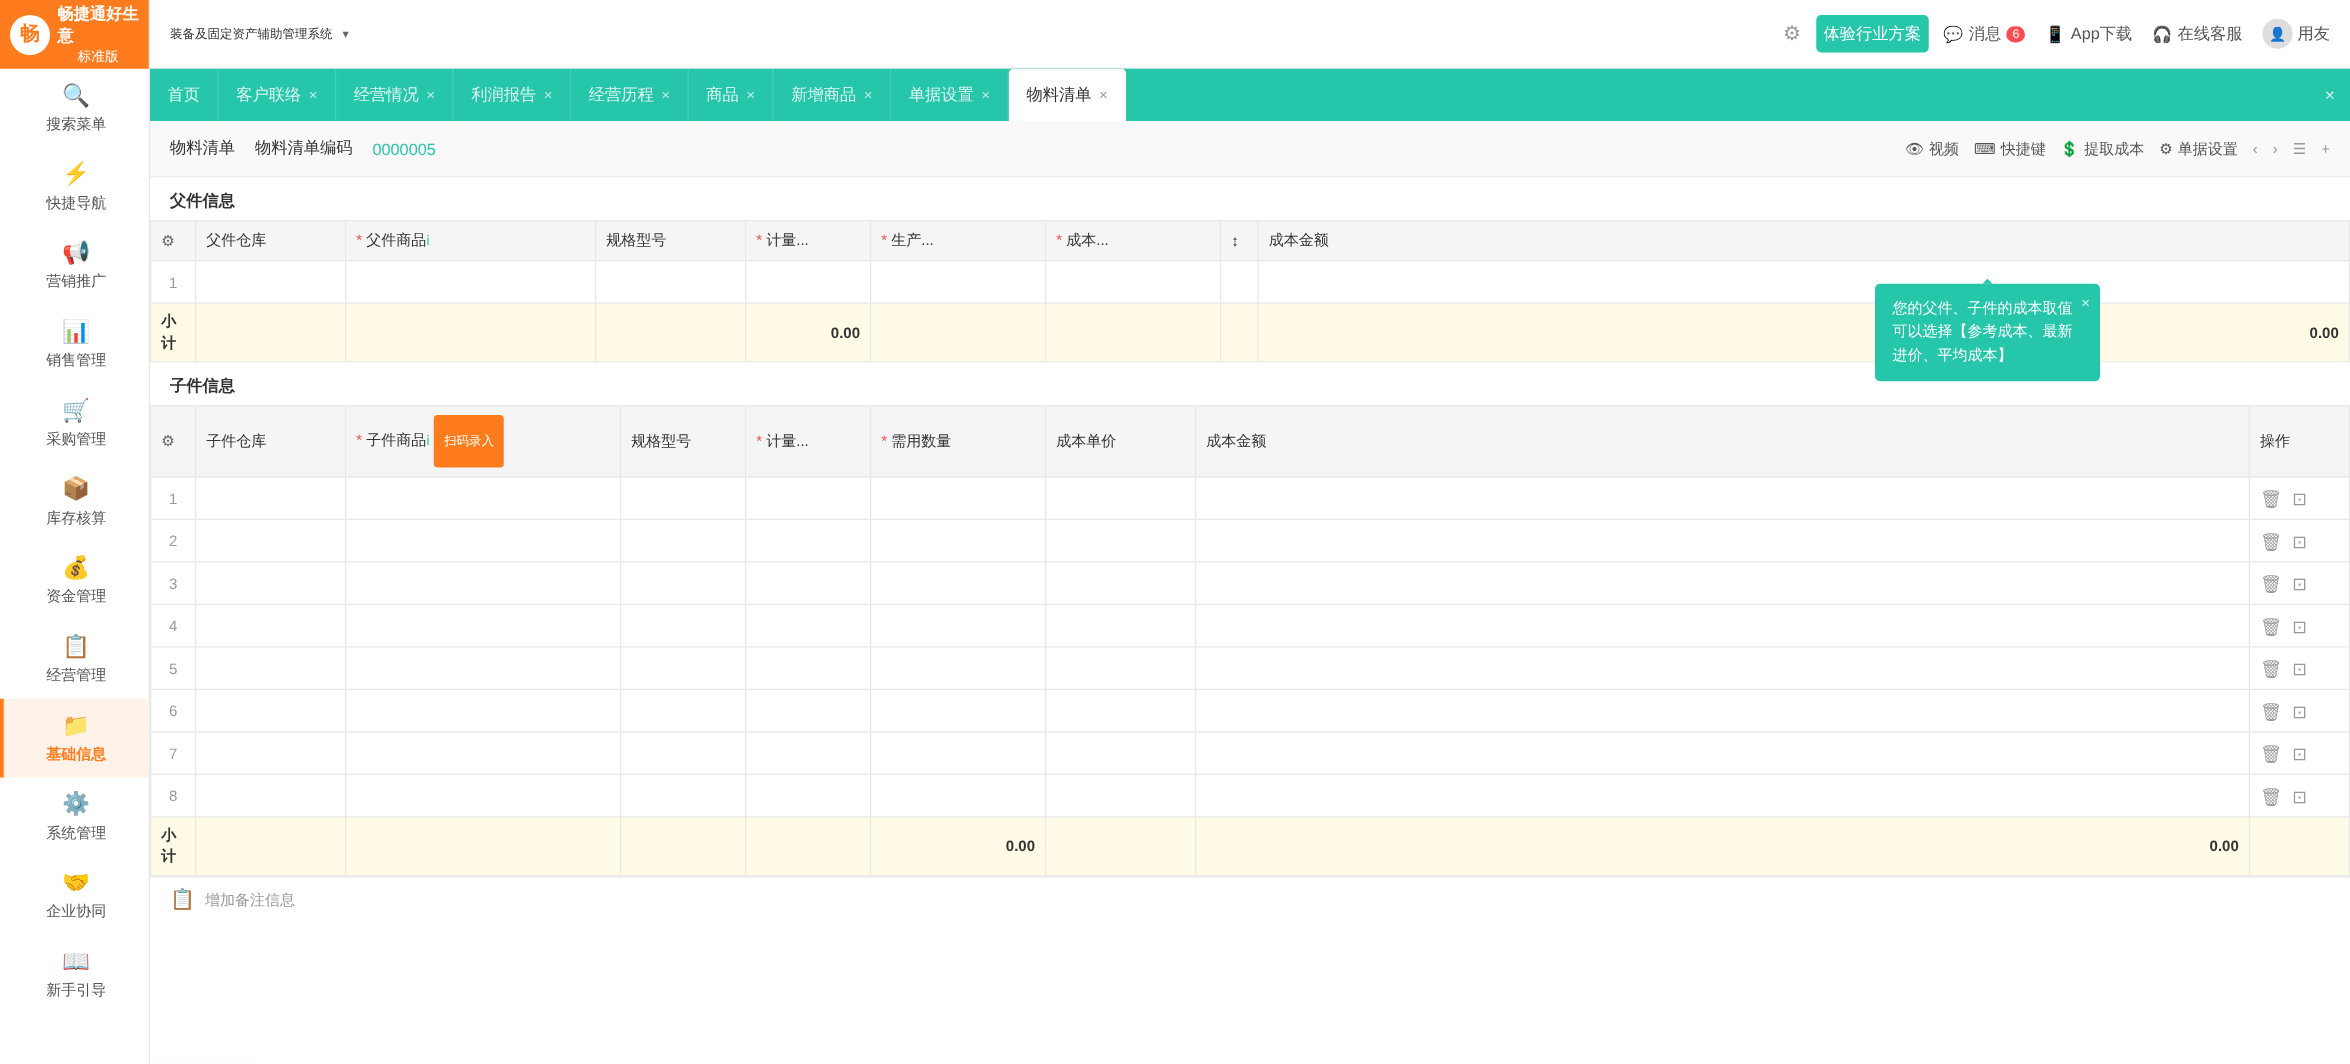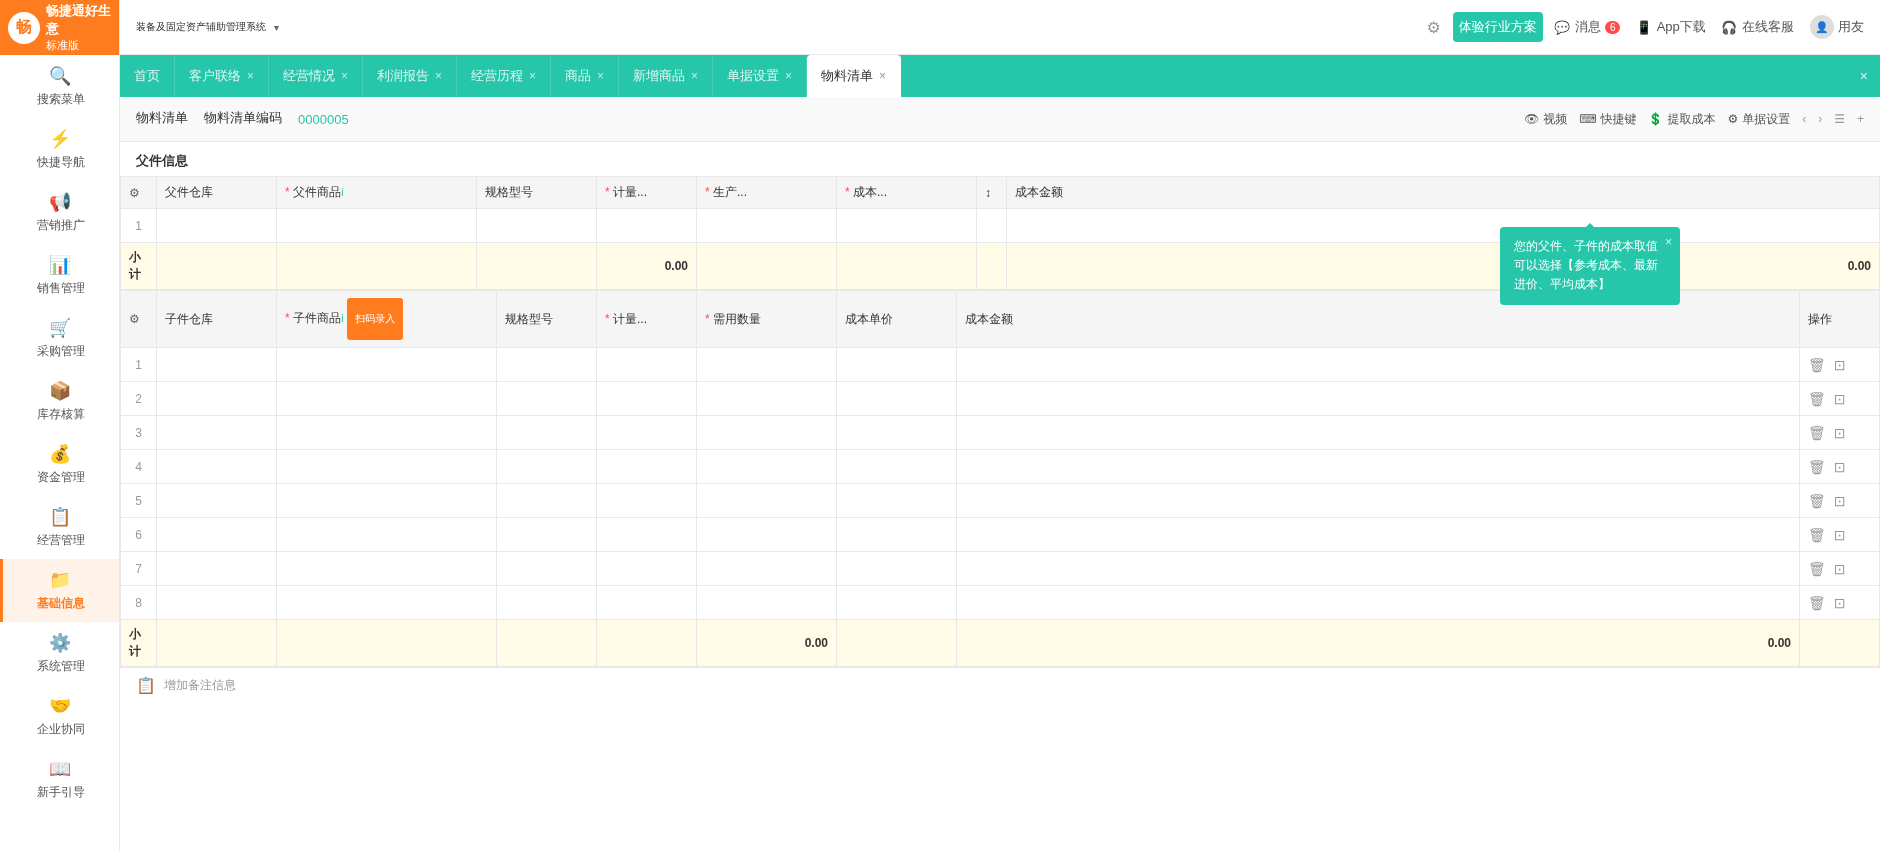--- a/index.html
+++ b/index.html
@@ -181,21 +181,21 @@
     .note-icon { color: #26c6aa; font-size: 16px; }
   </style>
 </head>
 <body>
 
 <div class="sidebar">
   <div class="sidebar-logo">
     <div class="sidebar-logo-icon">畅</div>
     <div>
       <div>畅捷通好生意</div>
-      <div style="font-size:11px;font-weight:normal;">标准版</div>
+      <div style="font-size:11px;font-weight:normal;text-align:center;">标准版</div>
     </div>
   </div>
 
   <div class="sidebar-item">
     <span class="sidebar-item-icon">🔍</span>
     <span>搜索菜单</span>
   </div>
   <div class="sidebar-item">
     <span class="sidebar-item-icon">⚡</span>
     <span>快捷导航</span>
@@ -378,20 +378,21 @@
           <td></td>
           <td class="col-right">0.00</td>
           <td></td>
           <td></td>
           <td></td>
           <td class="col-right">0.00</td>
         </tr>
       </tbody>
     </table>
 
+    <div class="section-title">子件信息</div>
 
     <table class="data-table">
       <thead>
         <tr>
           <th style="width:36px;"><span class="th-gear">⚙</span></th>
           <th style="width:120px;">子件仓库</th>
           <th style="width:220px;">
             <span class="required">* </span>子件商品<span style="color:#26c6aa;font-size:11px;">ℹ</span>
             <button class="scan-btn">扫码录入</button>
           </th>

